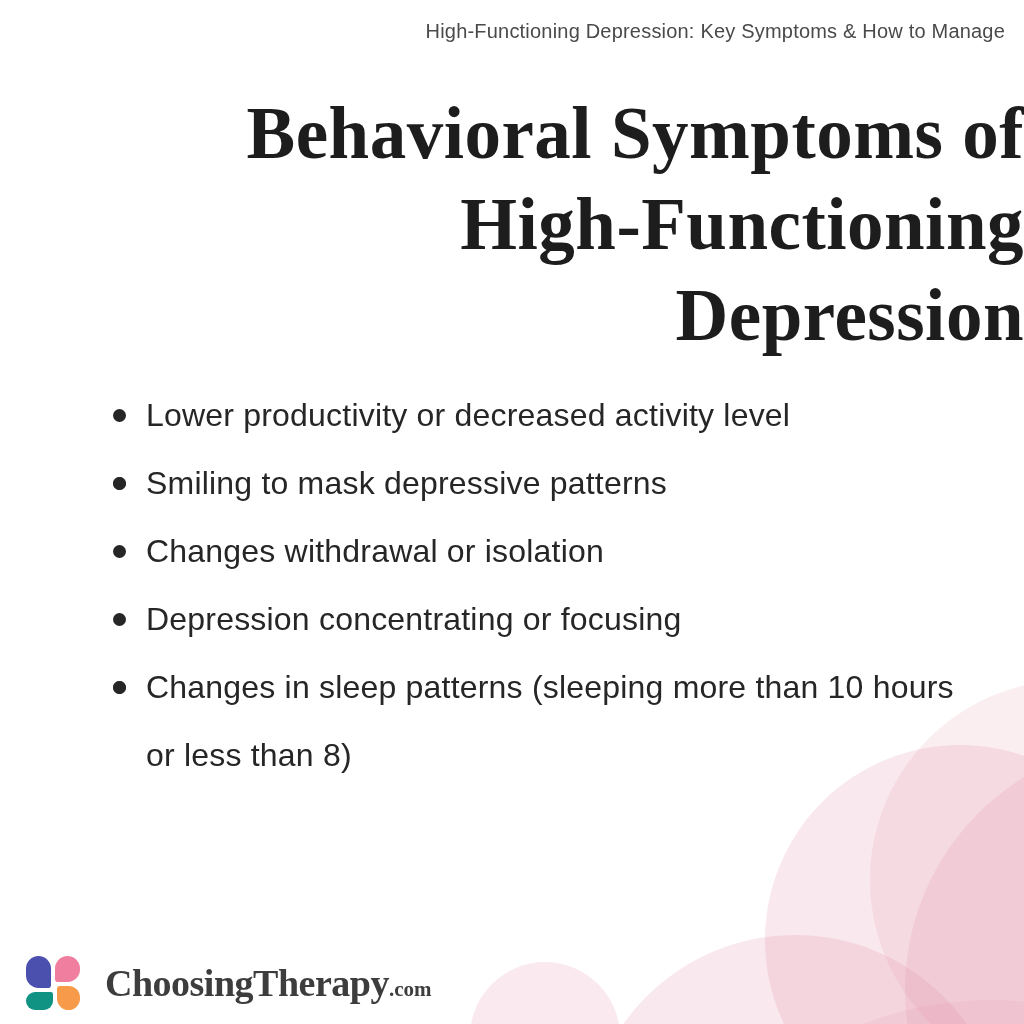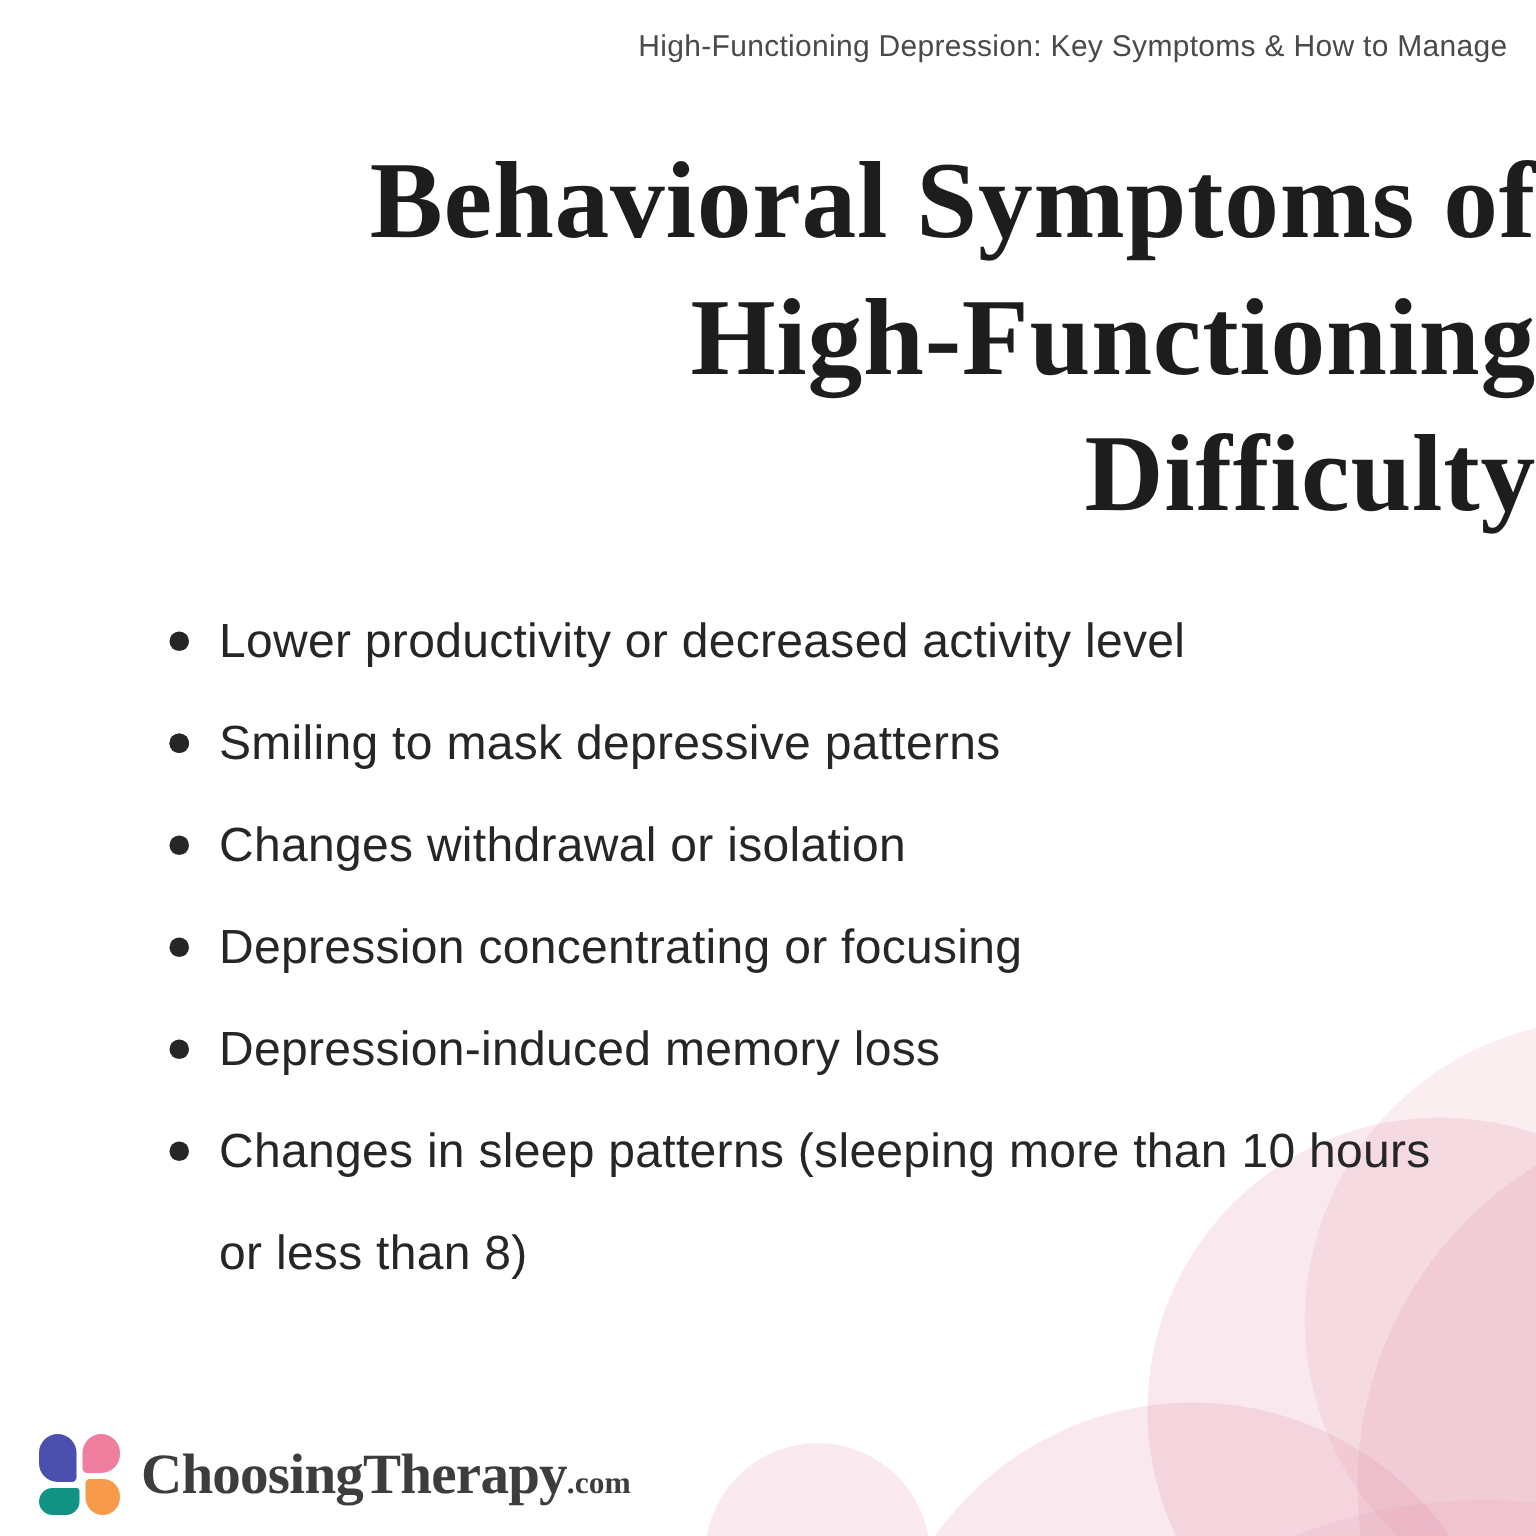--- a/index.html
+++ b/index.html
@@ -86,21 +86,21 @@
     display: flex;
     align-items: center;
   }
   .logo-mark { position: relative; width: 54px; height: 54px; flex: 0 0 54px; }
   .petal { position: absolute; }
   .petal-blue   { left: 0;    top: 0;    width: 25px; height: 32px; background: var(--logo-blue, #4b50ae);   border-radius: 16px 16px 4px 16px; }
   .petal-pink   { left: 29px; top: 0;    width: 25px; height: 26px; background: var(--logo-pink, #ef7e9f);   border-radius: 16px 16px 16px 4px; }
   .petal-orange { left: 31px; top: 30px; width: 23px; height: 24px; background: var(--logo-orange, #f79b4b); border-radius: 4px 16px 16px 16px; }
   .petal-teal   { left: 0;    top: 36px; width: 27px; height: 18px; background: var(--logo-teal, #119384);   border-radius: 16px 4px 16px 16px; }
   .logo-text {
-    margin-left: 14px;
+    margin-left: 25px;
     font-family: "Liberation Serif", serif;
     font-weight: bold;
     font-size: 38px;
     color: var(--logo-text, #3d3d3d);
     letter-spacing: -0.5px;
     white-space: nowrap;
   }
   .logo-tld { font-size: 21px; letter-spacing: 0; }
 </style>
 </head>
@@ -117,24 +117,24 @@
     <div class="circle c5"></div>
   </div>
 
   <div class="content">
 
     <div class="kicker">High-Functioning Depression: Key Symptoms &amp; How to Manage</div>
 
     <h1 class="title">
       <span>Behavioral Symptoms of</span><br>
       <span>High-Functioning</span><br>
-      <span>Difficulty</span>
+      <span>Depression</span>
     </h1>
 
-    <ul class="symptlist symptist" style="position:absolute; top:393px; left:113px; width:845px; list-style:none;">
+    <ul class="symptlist symptist" style="position:absolute; top:381px; left:113px; width:845px; list-style:none;">
       <li class="symptlist-item">
         <span class="bullet-dot"></span>
         <span>Lower productivity or decreased activity level</span>
       </li>
       <li class="symptlist-item">
         <span class="bullet-dot"></span>
       </li>
       <li class="symptlist-item">
         <span class="bullet-dot"></span>
         <span>Smiling to mask depressive patterns</span>
@@ -142,21 +142,20 @@
       <li class="symptlist-item">
         <span class="bullet-dot"></span>
         <span>Changes withdrawal or isolation</span>
       </li>
       <li class="symptlist-item">
         <span class="bullet-dot"></span>
         <span>Depression concentrating or focusing</span>
       </li>
       <li class="symptlist-item">
         <span class="bullet-dot"></span>
-        <span>Depression-induced memory loss</span>
       </li>
       <li class="symptlist-item">
         <span class="bullet-dot"></span>
         <span>Changes in sleep patterns (sleeping more than 10 hours or less than 8)</span>
       </li>
     </ul>
 
     <div class="logo">
       <div class="logo-mark">
         <div class="petal petal-blue"></div>

